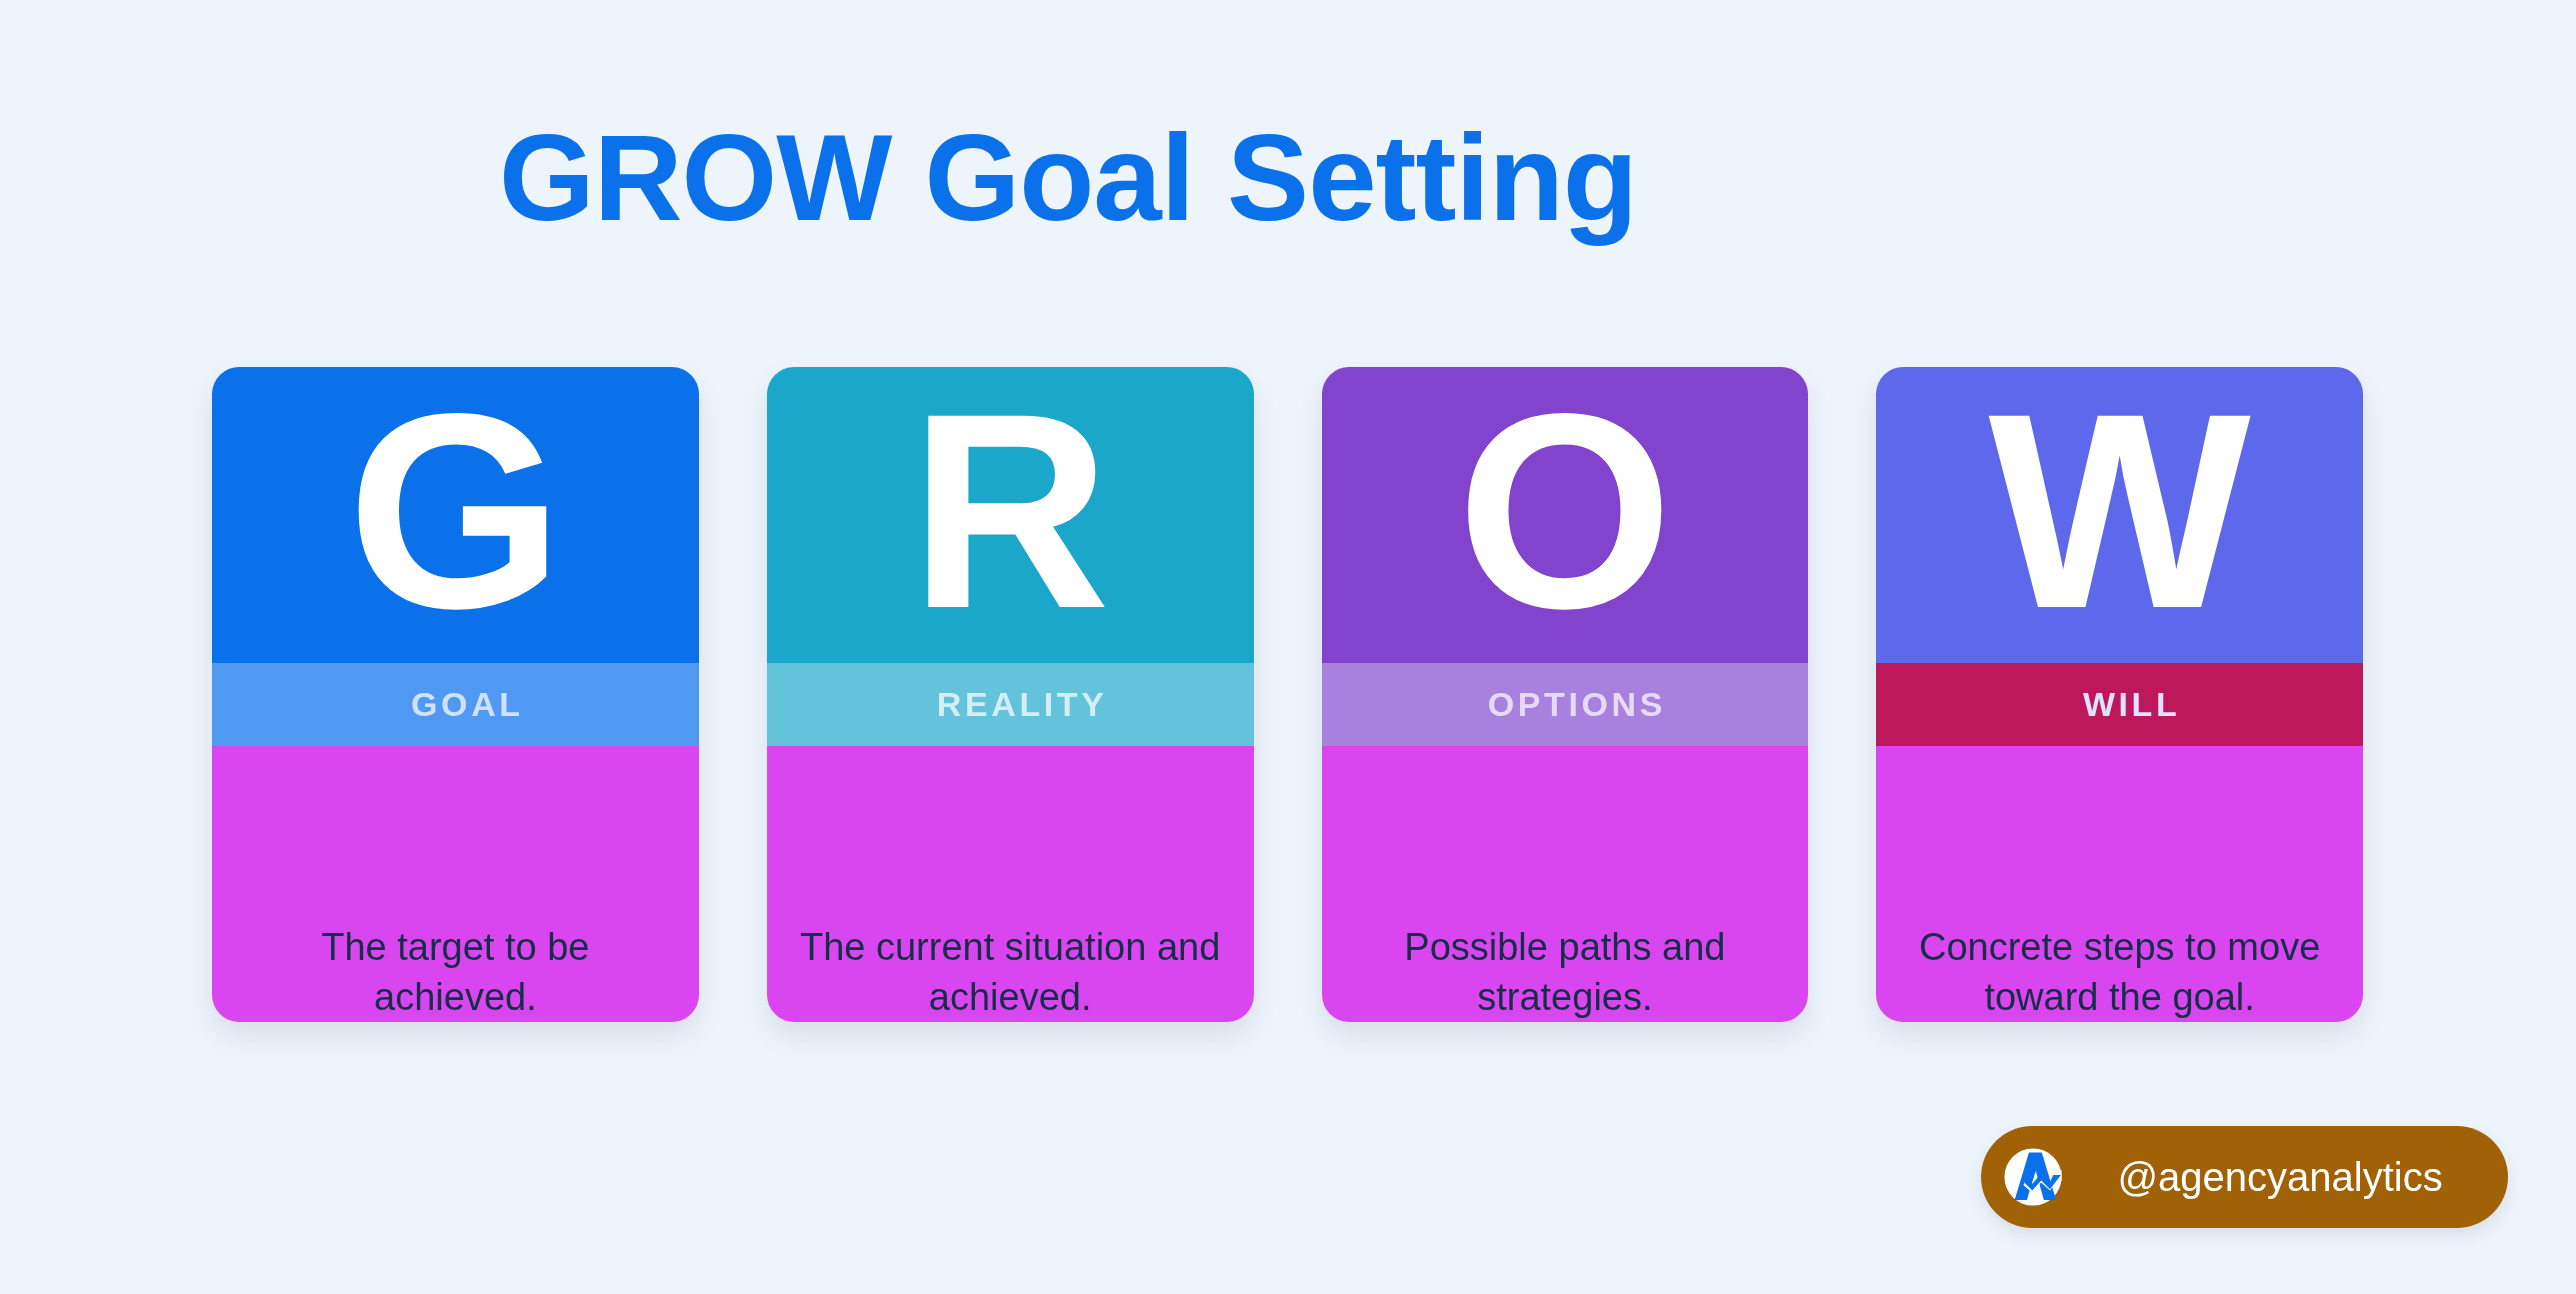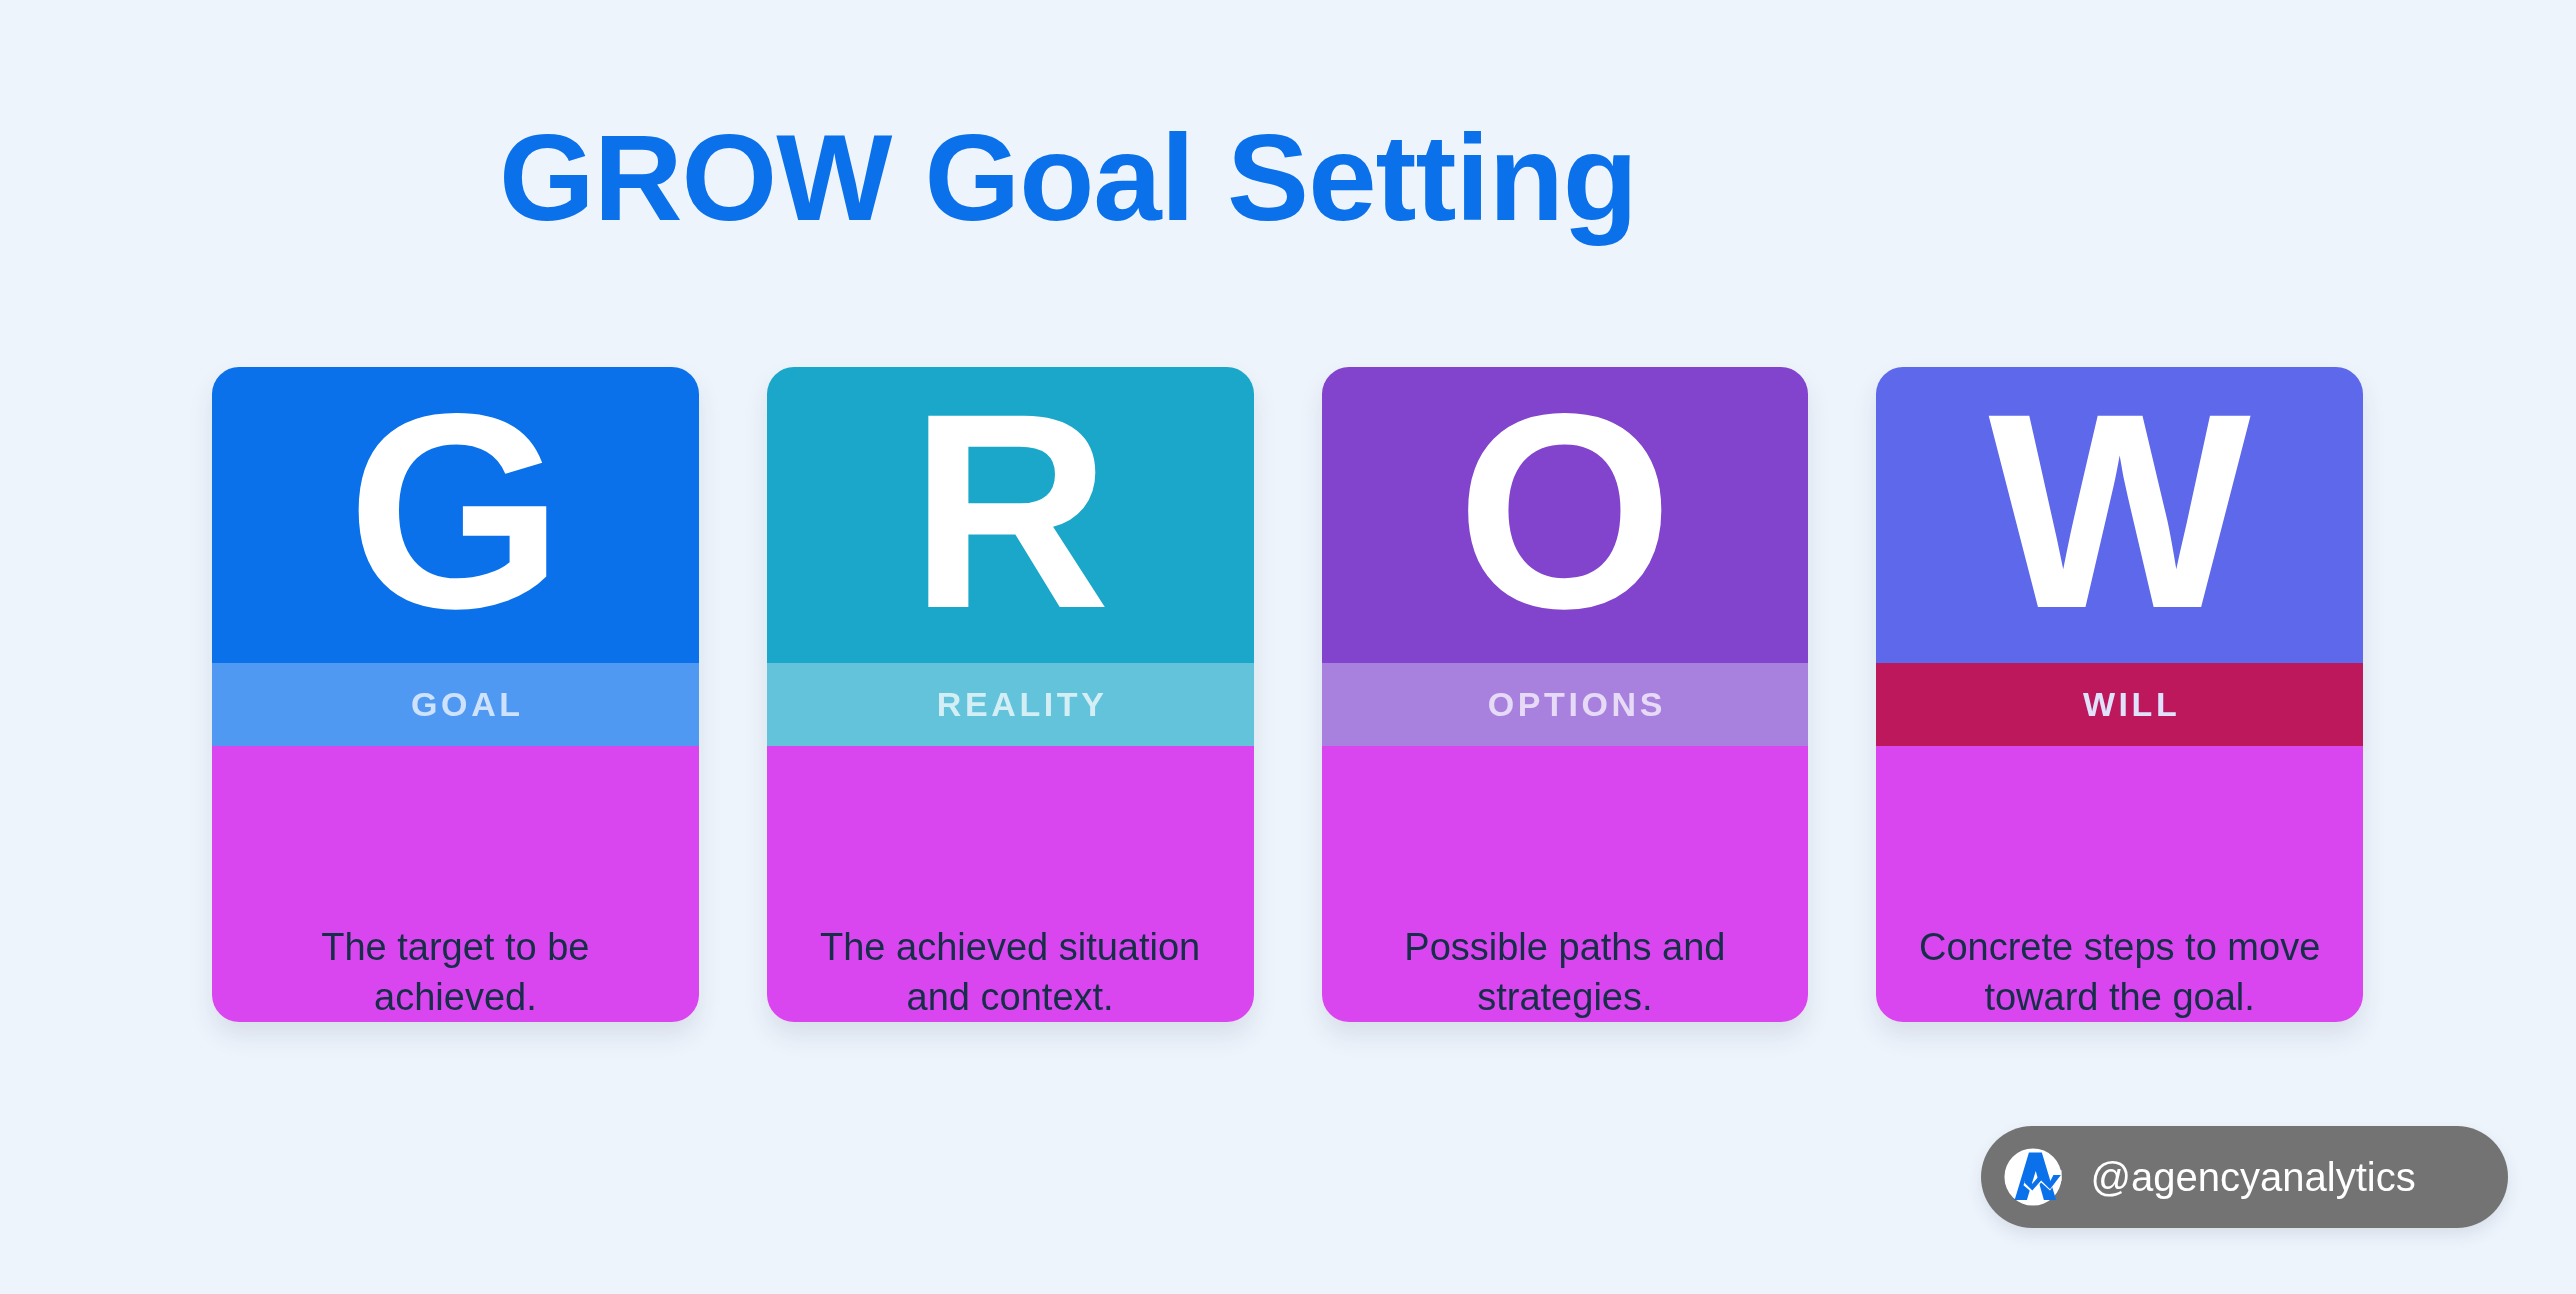--- a/index.html
+++ b/index.html
@@ -145,21 +145,21 @@
     <div class="card-label" style="background: rgb(80, 153, 242); color: rgb(206, 226, 251);">GOAL</div>
     <div class="card-desc-wrap">
       <div class="card-desc" style="color: rgb(22, 46, 71);">The target to be achieved.</div>
     </div>
   </div>
 
   <div class="card">
     <div class="card-letter" style="background: rgb(27, 167, 202);">R</div>
     <div class="card-label" style="background: rgb(98, 195, 218); color: rgb(212, 238, 245);">REALITY</div>
     <div class="card-desc-wrap">
-      <div class="card-desc" style="color: rgb(22, 46, 71);">The achieved situation and context.</div>
+      <div class="card-desc" style="color: rgb(22, 46, 71);">The current situation and achieved.</div>
     </div>
   </div>
 
   <div class="card">
     <div class="card-letter" style="background: rgb(130, 67, 205);">O</div>
     <div class="card-label" style="background: rgb(168, 129, 222); color: rgb(230, 218, 246);">OPTIONS</div>
     <div class="card-desc-wrap">
       <div class="card-desc" style="color: rgb(22, 46, 71);">Possible paths and strategies.</div>
     </div>
   </div>
@@ -167,21 +167,21 @@
   <div class="card">
     <div class="card-letter" style="background: rgb(93, 104, 234);">W</div>
     <div class="card-label" style="background: #be185d; color: rgb(223, 226, 251);">WILL</div>
     <div class="card-desc-wrap">
       <div class="card-desc" style="color: rgb(22, 46, 71);">Concrete steps to move toward the goal.</div>
     </div>
   </div>
 
 </div>
 
-<div class="handle-badge" style="background: #737373;">
+<div class="handle-badge" style="background: #a16207; gap: 27px;">
   <svg class="handle-logo" viewBox="0 0 100 100">
     <circle cx="50" cy="50" r="42" fill="#ffffff"></circle>
     <path d="M44 14 L63 14 L84 84 L66 84 L54 41 L41 84 L23 84 Z" fill="#0b71eb"></path>
     <path d="M38 56 L49 67 L62 52 L74 64 L88 47 L88 40 L92 40 L92 56 L88 56 L88 52 L75 70 L62 58 L49 73 L36 62 Z" fill="#ffffff"></path>
     <path d="M37 58 L49 70 L62 55 L75 68 L91 47 L80 47 L75 57 L62 45 L49 60 L40 52 Z" fill="#0b71eb"></path>
   </svg>
   <span class="handle-text" style="color: rgb(255, 255, 255);">@agencyanalytics</span>
 </div>
 
 

